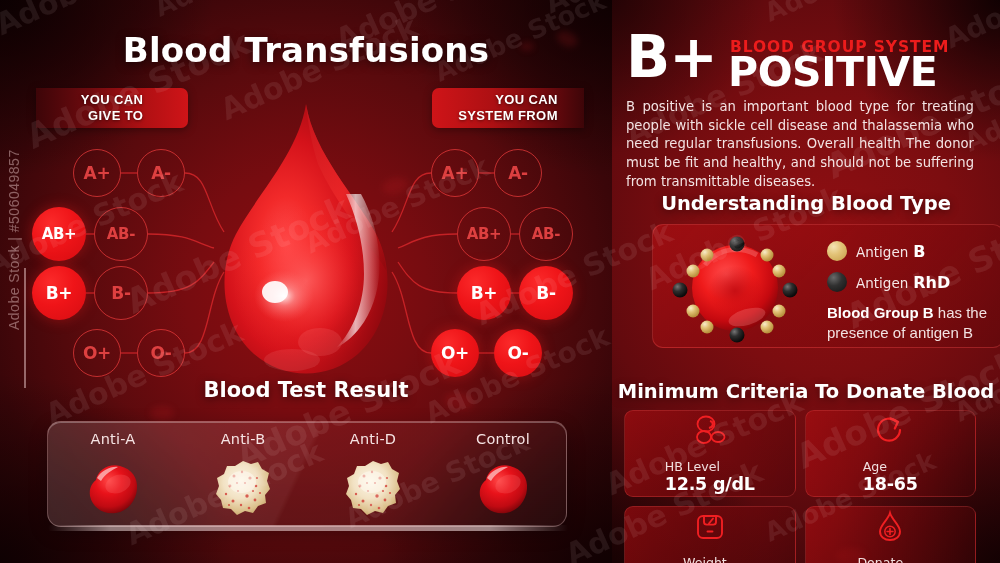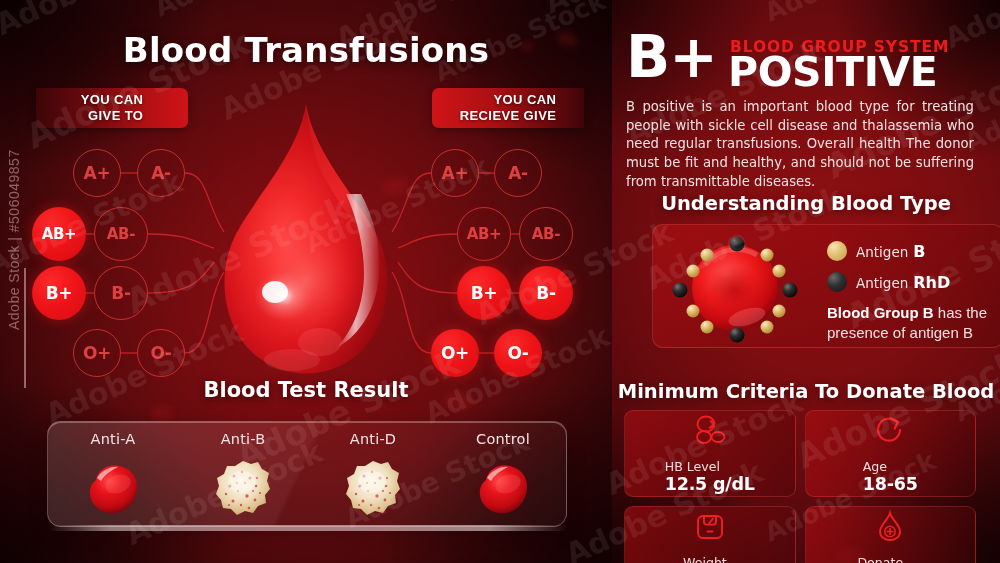--- a/index.html
+++ b/index.html
@@ -222,21 +222,21 @@
   <div class="pill pill-left">
     <div>
       <div>YOU CAN</div>
       <div>GIVE TO</div>
     </div>
   </div>
 
   <div class="pill pill-right">
     <div>
       <div>YOU CAN</div>
-      <div>RECIEVE GIVE</div>
+      <div>SYSTEM FROM</div>
     </div>
   </div>
 
   <svg class="lines" viewBox="0 0 612 563">
     <g fill="none" stroke="#d4262a" stroke-width="1.3" opacity=".85">
 
       <path d="M185,173 C 208,173 206,205 224,232"></path>
       <path d="M148,234 C 190,234 196,243 214,248"></path>
       <path d="M148,293 C 190,293 198,283 214,262"></path>
       <path d="M185,353 C 210,353 206,300 224,272"></path>

